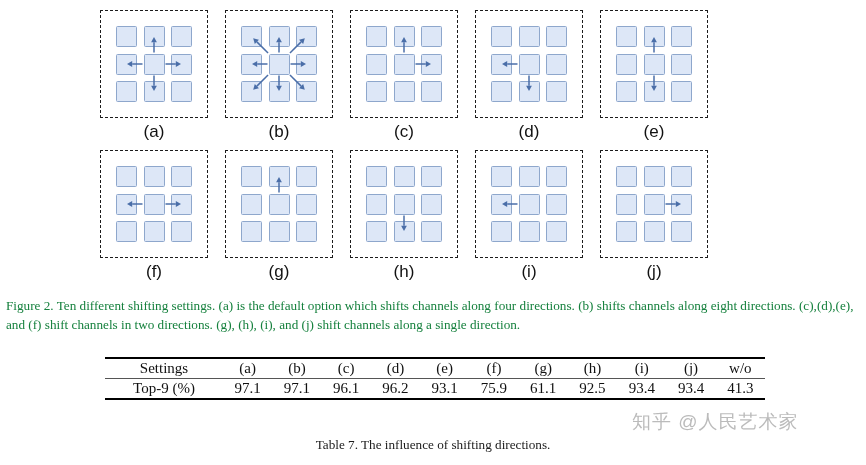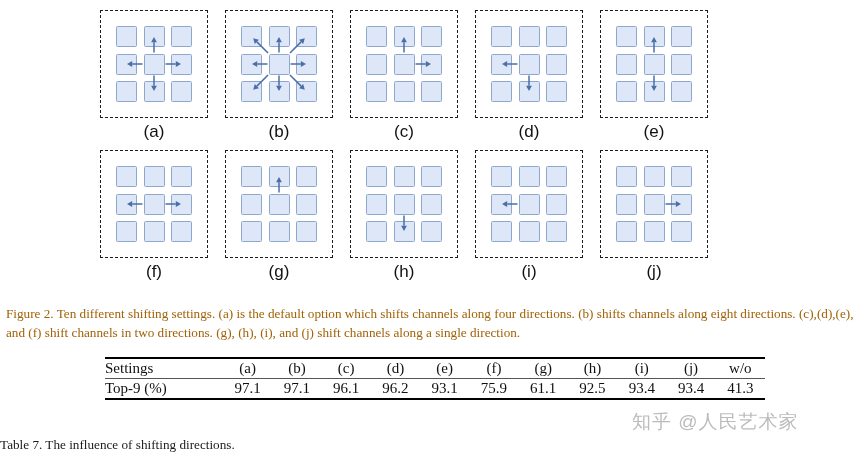--- a/index.html
+++ b/index.html
@@ -94,23 +94,22 @@
 
   
   #figure-caption {
     position: absolute;
     left: 6px;
     top: 296px;
     width: 856px;
     font-family: "Liberation Serif", serif;
     font-size: 13.2px;
     line-height: 19px;
-    color: #a16207;
+    color: #15803d;
     text-align: left;
-    margin-top: 8px;
   }
 
   
   #table-wrap {
     position: absolute;
     left: 105px;
     top: 357px;
     width: 660px;
   }
   table.result-table {
@@ -119,39 +118,39 @@
     font-family: "Liberation Serif", serif;
     font-size: 15px;
     color: #111111;
   }
   table.result-table td, table.result-table th {
     padding: 1px 0 1px 0;
     text-align: center;
     font-weight: normal;
   }
   table.result-table .rowhead {
-    text-align: left;
+    text-align: center;
     width: 118px;
   }
   .rule-top {
     border-top: 2.6px solid #000000;
   }
   .rule-mid td, .rule-mid th {
     border-bottom: 1.1px solid #555555;
   }
   .rule-bottom td {
     border-bottom: 2.6px solid #000000;
   }
 
   #table-caption {
     position: absolute;
     left: 0;
     top: 437px;
     width: 866px;
-    text-align: left;
+    text-align: center;
     font-family: "Liberation Serif", serif;
     font-size: 13.2px;
     color: #1a1a1a;
   }
 
   
   #watermark {
     position: absolute;
     left: 632px;
     top: 409px;

